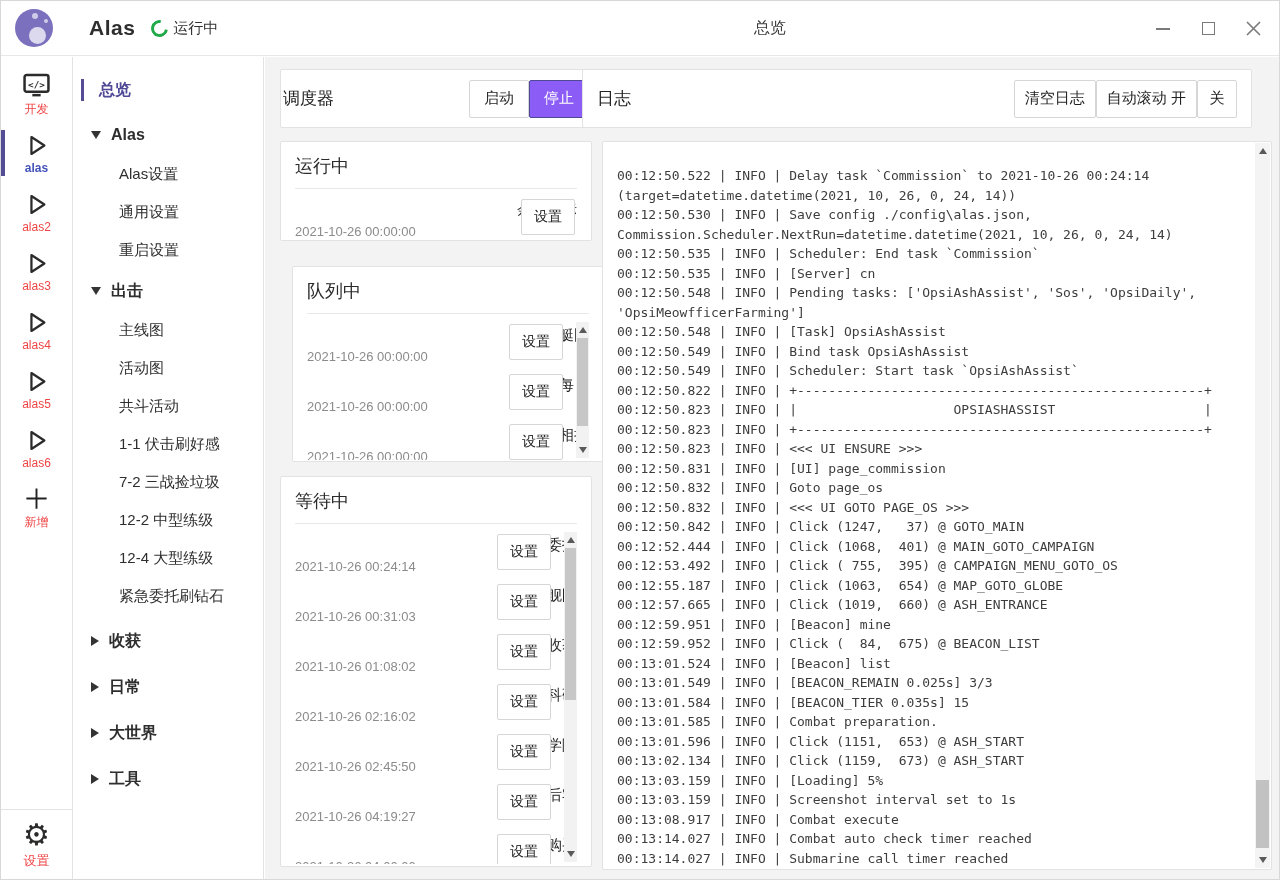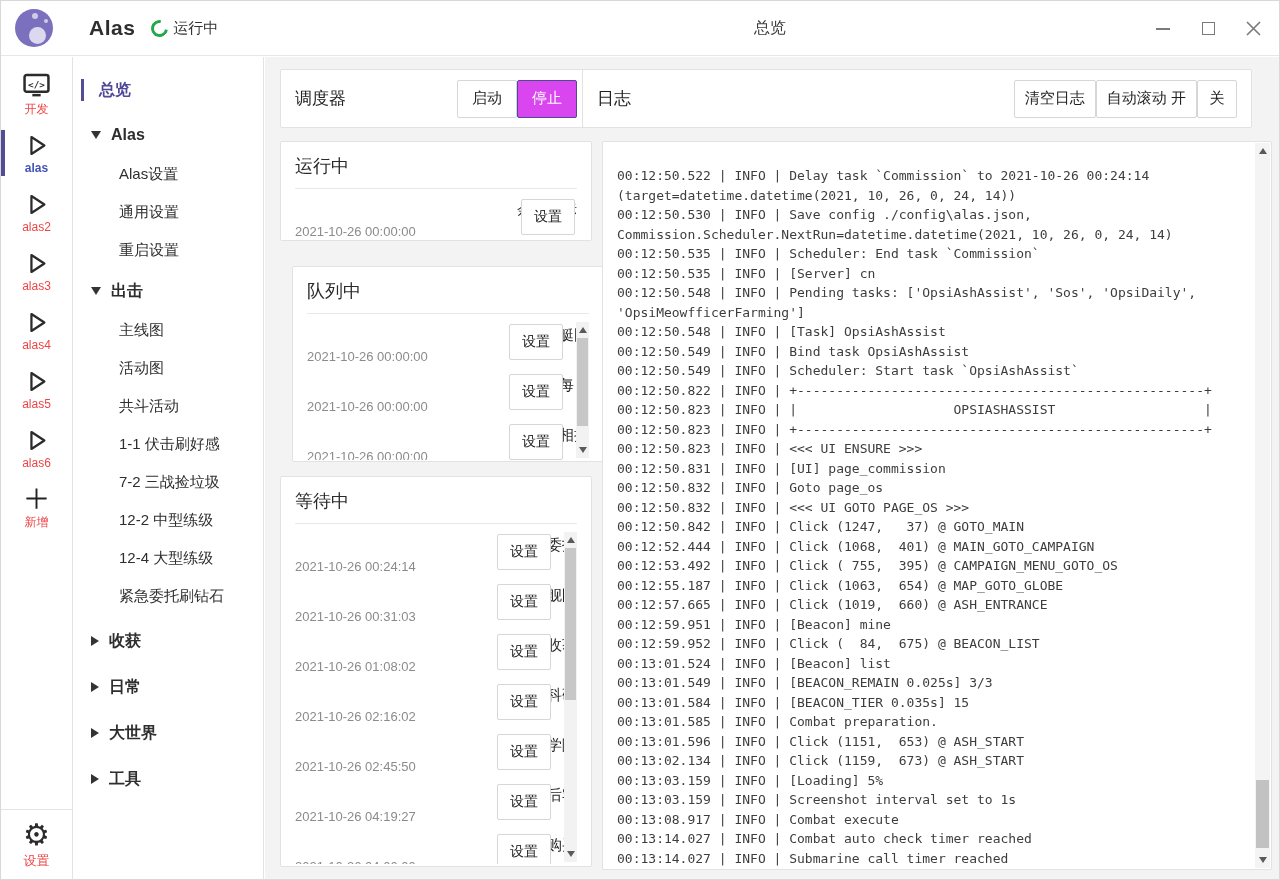--- a/index.html
+++ b/index.html
@@ -45,25 +45,25 @@
   .menu-group{height:40px;display:flex;align-items:center;padding-left:18px;gap:10px;font-size:16px;font-weight:bold;color:#2e2e2e;cursor:pointer;margin-top:2px;}
   .menu-group.collapsed{margin-top:6px;}
   .tri{width:0;height:0;display:inline-block;}
   .tri.down{border-left:5.5px solid transparent;border-right:5.5px solid transparent;border-top:8px solid #333;}
   .tri.right{border-top:5.5px solid transparent;border-bottom:5.5px solid transparent;border-left:8px solid #333;}
   .menu-child{height:38px;display:flex;align-items:center;padding-left:46px;font-size:15px;color:#2e2e2e;cursor:pointer;}
 
   
   .main{position:absolute;top:56px;left:264px;right:0;bottom:0;background:#f3f3f4;}
   .panel{position:absolute;background:#fff;border:1px solid #e2e2e2;border-radius:2px;}
-  .sched-head{top:12px;left:15px;width:312px;height:59px;display:flex;align-items:center;padding:0 14px;}
+  .sched-head{top:12px;left:15px;width:312px;height:59px;display:flex;align-items:center;padding:0 2px;}
   .panel-title{font-size:17px;font-weight:500;color:#222;}
   .btn-group{margin-left:auto;display:flex;gap:0;}
   .btn{font-family:inherit;font-size:15px;color:#1f1f1f;background:#fff;border:1px solid #d6d6d6;border-radius:2px;height:38px;min-width:60px;padding:0 10px;cursor:pointer;}
-  .btn-primary{background:#d946ef;border-color:#4f4a96;color:#fff;}
+  .btn-primary{background:#8b5cf6;border-color:#4f4a96;color:#fff;}
 
   .card-title{margin:12px 14px 0;padding-bottom:10px;border-bottom:1px solid #e8e8e8;font-size:18px;color:#2b2b2b;}
   .running-card{top:84px;left:15px;width:312px;height:100px;}
   .queue-card{top:209px;left:27px;width:312px;height:196px;}
   .waiting-card{top:419px;left:15px;width:312px;height:391px;}
   .task-viewport{position:relative;margin:6px 14px 0;overflow:hidden;}
   .queue-card .task-viewport{height:140px;}
   .waiting-card .task-viewport{height:334px;}
   .task-row{position:relative;padding:5px 0;}
   .task-name{font-size:15px;line-height:20px;color:#262626;text-align:right;}

